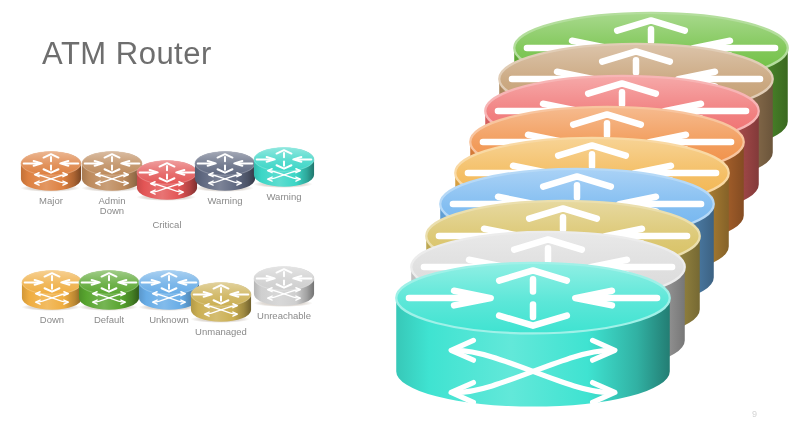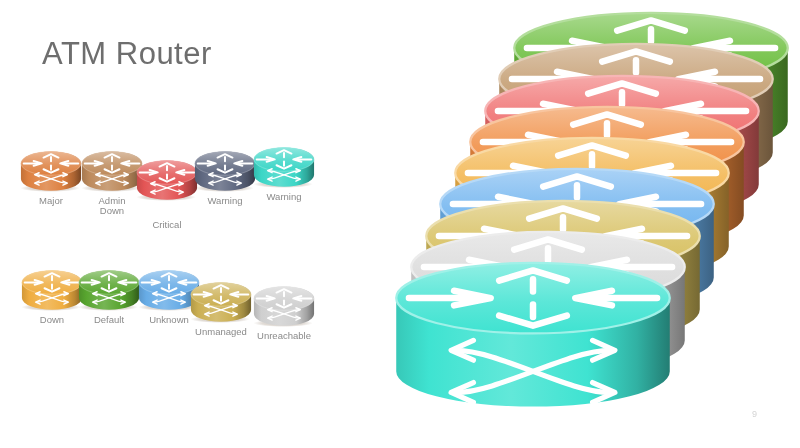--- a/index.html
+++ b/index.html
@@ -449,21 +449,21 @@
               <path d="M-62,17C-28,17 28,-17 62,-17"></path>
               <path d="M-48,-25L-66,-17L-48,-9"></path>
               <path d="M-48,25L-66,17L-48,9"></path>
               <path d="M48,-25L66,-17L48,-9"></path>
               <path d="M48,25L66,17L48,9"></path>
             </g>
           </svg>
         </span>
         <div class="lbl">Unmanaged</div>
       </div>
-      <div class="legend-item" style="left: 249px; top: 286px;">
+      <div class="legend-item" style="left: 249px; top: 266px;">
         <span>
           <svg viewBox="0 0 200 134" xmlns="http://www.w3.org/2000/svg" width="62">
             <defs>
               <linearGradient id="g10s" x1="0" y1="0" x2="1" y2="0">
                 <stop offset="0" stop-color="rgb(182,182,182)"></stop>
                 <stop offset=".12" stop-color="#CFCFCF"></stop>
                 <stop offset=".42" stop-color="rgb(216,216,216)"></stop>
                 <stop offset=".70" stop-color="#CFCFCF"></stop>
                 <stop offset=".88" stop-color="rgb(161,161,161)"></stop>
                 <stop offset="1" stop-color="rgb(114,114,114)"></stop>

